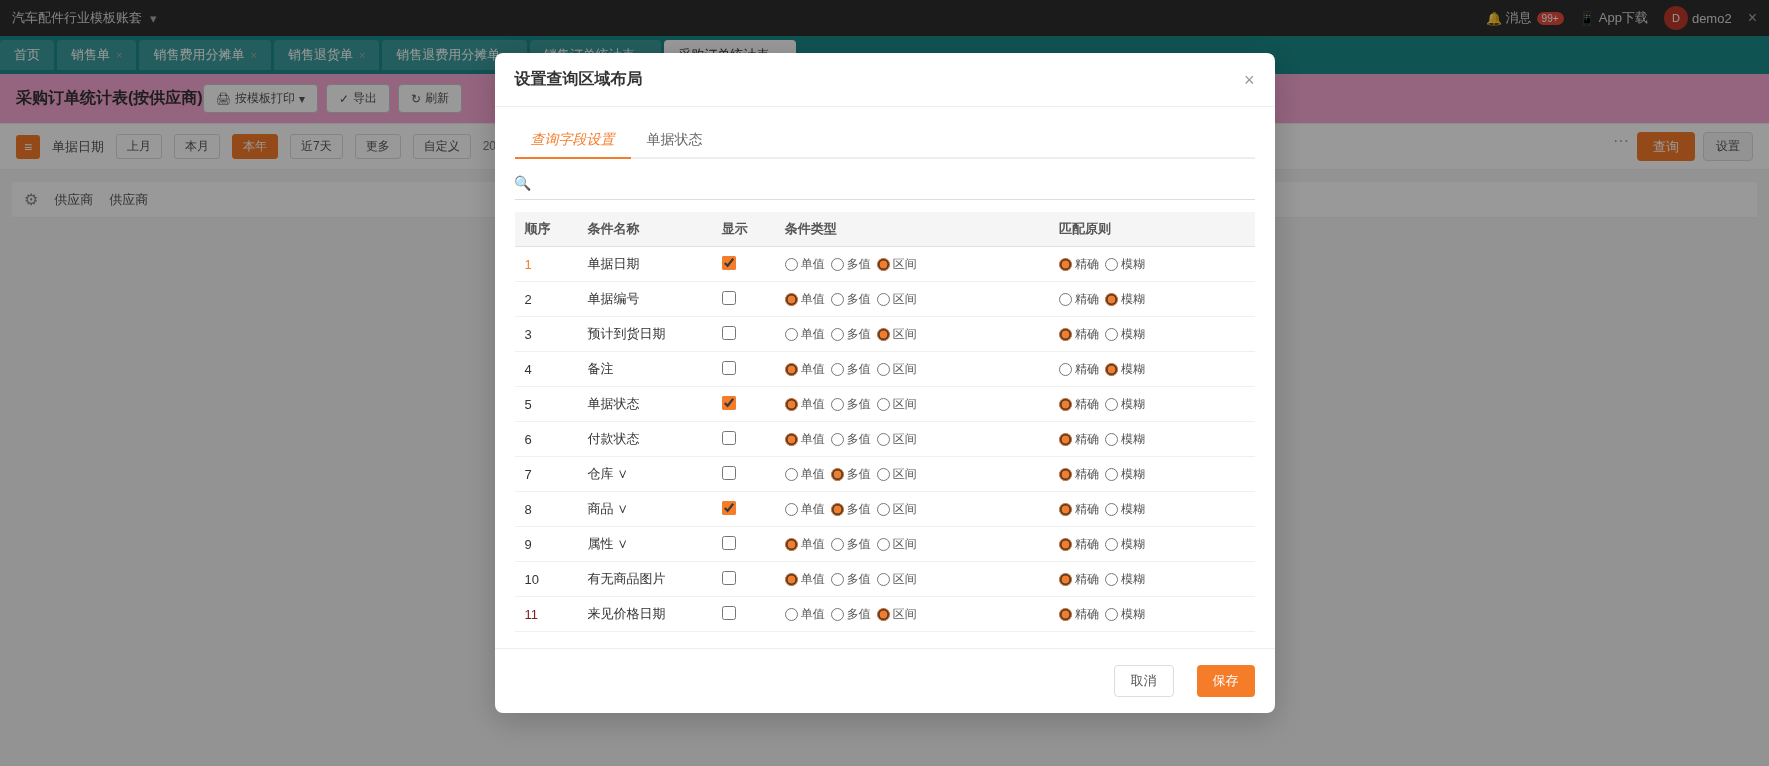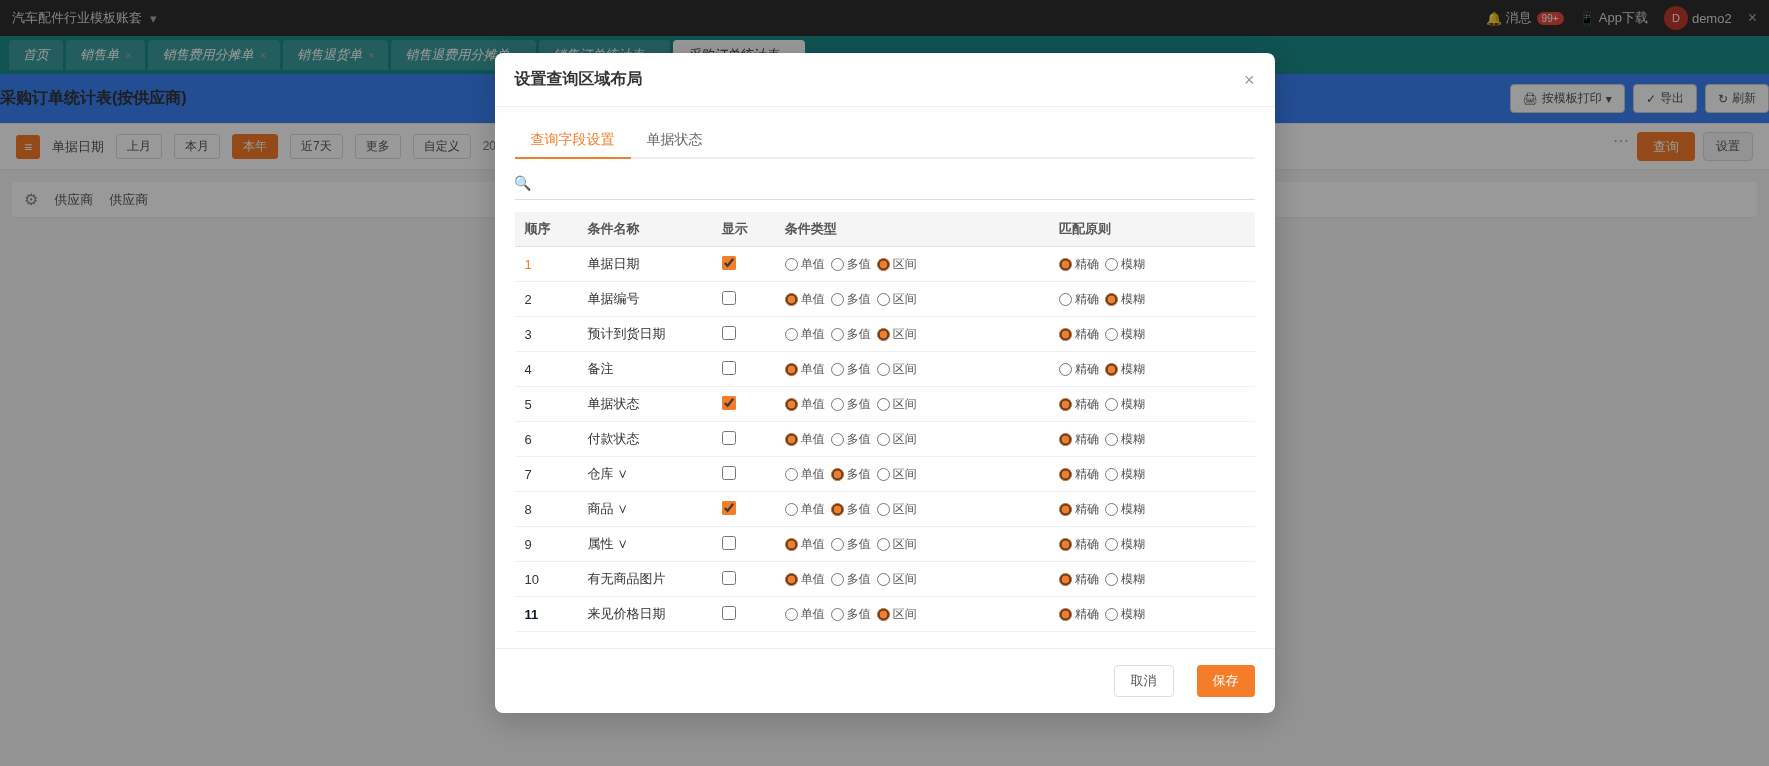--- a/index.html
+++ b/index.html
@@ -19,45 +19,44 @@
     .top-bar-right { display: flex; align-items: center; gap: 16px; font-size: 13px; color: #ddd; }
     .badge { background: #e74c3c; color: white; border-radius: 8px; padding: 1px 5px; font-size: 10px; margin-left: 2px; }
     .close-x { color: #aaa; cursor: pointer; font-size: 16px; }
 
     
     .tab-bar {
       background: #1a8a8a;
       height: 38px;
       display: flex;
       align-items: center;
-      padding: 0 0 0 9px;
-      font-style: italic;
+      padding: 0 0 0 0;
     }
     .tab-item {
       background: rgba(255,255,255,0.15);
       color: white;
       padding: 6px 14px;
       border-radius: 4px 4px 0 0;
       margin-right: 3px;
       font-size: 13px;
       cursor: pointer;
       display: flex;
       align-items: center;
       gap: 6px;
     }
     .tab-item.active { background: #fff; color: #333; }
     .tab-item .tab-close { font-size: 11px; color: #aaa; }
 
     
     .page-header {
-      background: #3b82f6;
-      padding: 10px 0;
+      background: #f9a8d4;
+      padding: 10px 16px;
       display: flex;
       align-items: center;
-      justify-content: space-between;
+      justify-content: flex-start;
       border-bottom: 1px solid #eee;
     }
     .page-title { font-size: 16px; font-weight: bold; color: #333; }
     .header-actions { display: flex; gap: 8px; align-items: center; }
     .btn-outline { border: 1px solid #ccc; background: white; padding: 5px 12px; border-radius: 4px; cursor: pointer; font-size: 12px; color: #555; display: flex; align-items: center; gap: 4px; }
     .btn-primary { background: #f57c28; color: white; border: none; padding: 6px 16px; border-radius: 4px; cursor: pointer; font-size: 13px; }
     .btn-secondary { background: white; border: 1px solid #ddd; color: #555; padding: 6px 16px; border-radius: 4px; cursor: pointer; font-size: 13px; }
 
     
     .filter-bar {
@@ -121,21 +120,21 @@
       align-items: center;
       justify-content: space-between;
     }
     .modal-title { font-size: 16px; font-weight: bold; color: #333; }
     .modal-close { cursor: pointer; color: #999; font-size: 18px; line-height: 1; }
     .modal-body { padding: 16px 20px; flex: 1; overflow: hidden; display: flex; flex-direction: column; }
 
     
     .modal-tabs { display: flex; border-bottom: 2px solid #eee; margin-bottom: 16px; }
     .modal-tab { padding: 8px 16px; cursor: pointer; font-size: 14px; color: #666; border-bottom: 2px solid transparent; margin-bottom: -2px; }
-    .modal-tab.active { color: #f57c28; border-bottom-color: #f57c28; font-weight: 500; }
+    .modal-tab.active { color: #f57c28; border-bottom-color: #f57c28; font-weight: 500; font-style: italic; }
 
     
     .modal-search { display: flex; align-items: center; border-bottom: 1px solid #ddd; padding-bottom: 8px; margin-bottom: 12px; gap: 6px; }
     .search-icon-wrap { color: #aaa; font-size: 14px; }
     .modal-search input { border: none; outline: none; font-size: 13px; color: #555; flex: 1; padding: 2px 4px; }
     .modal-search input::placeholder { color: #bbb; }
 
     
     .modal-table { flex: 1; overflow-y: auto; }
     .modal-table table { width: 100%; border-collapse: collapse; }
@@ -651,21 +650,21 @@
                       <label>精确</label>
                     </div>
                     <div class="radio-item">
                       <input type="radio" name="match_9" style="">
                       <label>模糊</label>
                     </div>
                   </div>
                 </td>
               </tr>
               <tr>
-                <td style="color: #0f172a; font-weight: bold;">11</td>
+                <td style="color: #7f1d1d; font-weight: normal;">11</td>
                 <td>来见价格日期</td>
                 <td>
                   <div class="check-item"><input type="checkbox" style=""></div>
                 </td>
                 <td>
                   <div class="radio-group">
                     <div class="radio-item">
                       <input type="radio" name="type_10" style="">
                       <label>单值</label>
                     </div>

